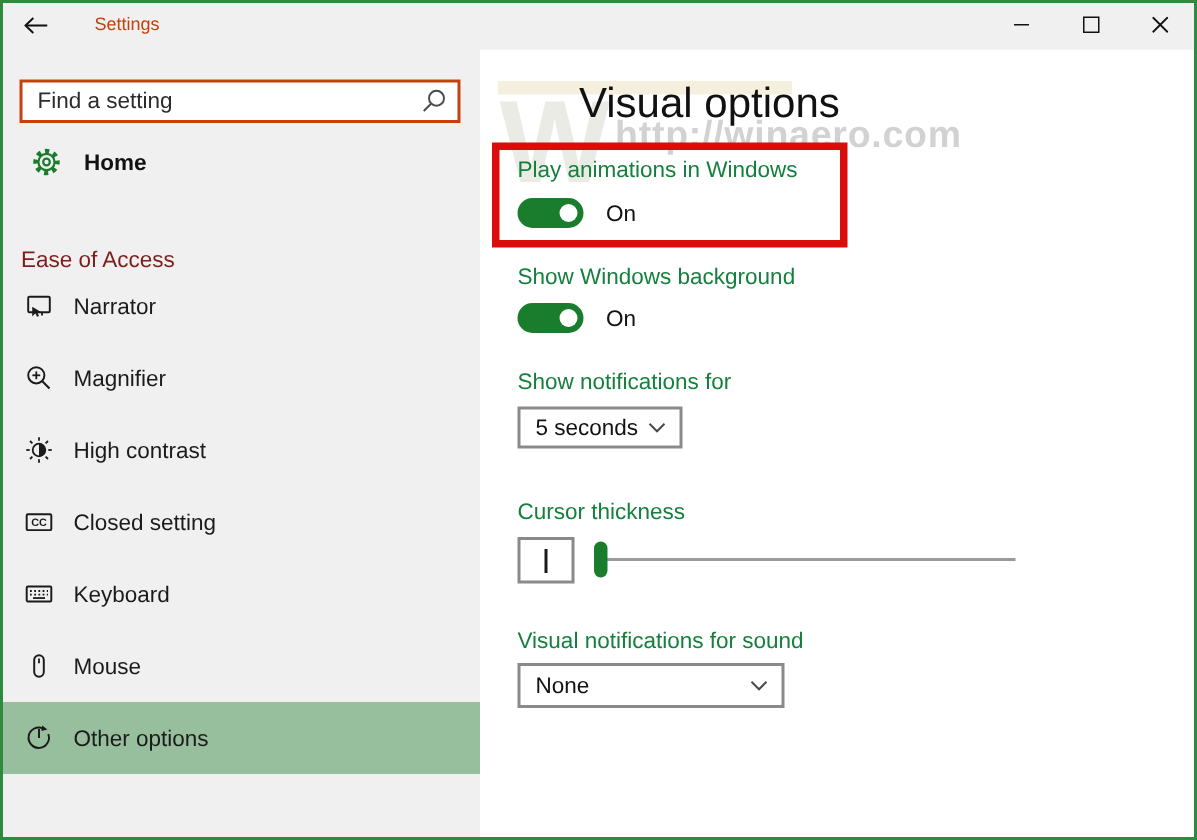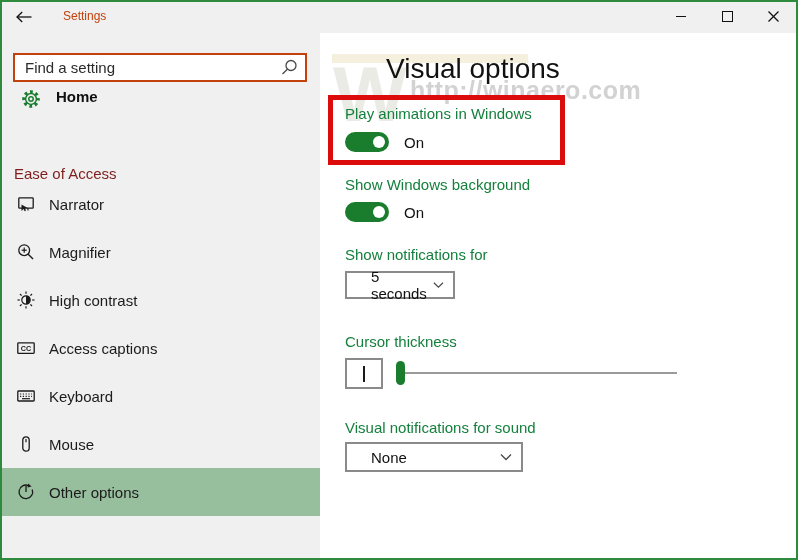--- a/index.html
+++ b/index.html
@@ -17,21 +17,21 @@
   .max-glyph{width:9px;height:9px;border:1px solid #111;}
 
   
   .sidebar{position:absolute;left:0;top:33px;width:320px;bottom:0;background:#f0f0f0;}
   .search-box{position:absolute;left:13px;top:20px;width:294px;height:29px;background:#fff;
               border:2px solid #c2410c;box-sizing:border-box;display:flex;align-items:center;}
   .search-box input{flex:1;border:none;outline:none;background:transparent;font-size:15px;
                     padding:0 0 0 10px;color:#2b2b2b;font-family:inherit;}
   .search-box input::placeholder{color:#2b2b2b;opacity:1;}
   .search-icon{width:22px;height:22px;margin-right:5px;flex:0 0 auto;}
-  .home-row{position:absolute;left:0;top:55px;width:320px;height:40px;display:flex;
+  .home-row{position:absolute;left:0;top:55px;width:320px;height:40px;display:flex;align-items:center;
             padding-left:20px;box-sizing:border-box;gap:14px;cursor:pointer;}
   .home-label{font-size:15px;font-weight:700;color:#111;}
   .section-label{position:absolute;left:14px;top:132px;font-size:15px;color:#7f1d1d;}
   .nav-item{position:absolute;left:0;width:320px;height:48px;display:flex;align-items:center;
             padding-left:16px;box-sizing:border-box;gap:13px;cursor:pointer;}
   .nav-item .lbl{font-size:15px;color:#1b1b1b;}
   .nav-item.selected{background:#97be9d;}
   .nav-icon{width:20px;height:20px;flex:0 0 auto;}
 
   
@@ -43,22 +43,22 @@
           letter-spacing:.5px;z-index:1;user-select:none;}
   .page-heading{position:absolute;left:25px;top:20px;font-size:28px;font-weight:300;color:#111;z-index:2;margin-left:41px;}
   .highlight-rect{position:absolute;left:8px;top:62px;width:237px;height:70px;border:5px solid #dc0c0c;
                   box-sizing:border-box;z-index:6;pointer-events:none;}
   .setting-label{position:absolute;left:25px;font-size:15px;color:#15803d;z-index:2;}
   .toggle{position:absolute;left:25px;width:44px;height:20px;border-radius:10px;background:#1a7d2e;
           cursor:pointer;z-index:2;}
   .toggle .knob{position:absolute;left:28px;top:4px;width:12px;height:12px;border-radius:50%;background:#fff;}
   .toggle-state{position:absolute;left:84px;font-size:15px;color:#111;z-index:2;}
   .dropdown{position:absolute;left:25px;border:2px solid #8a8a8a;box-sizing:border-box;background:#fff;
-            display:flex;align-items:center;justify-content:space-between;padding:0 9px 0 24px;
-            font-size:15px;color:#111;cursor:pointer;z-index:2;}
+            display:flex;align-items:center;justify-content:space-between;padding:0 9px 0 10px;
+            font-size:15px;color:#111;cursor:pointer;z-index:2;text-align:right;}
   .cursor-preview{position:absolute;left:25px;top:325px;width:38px;height:31px;border:2px solid #8a8a8a;
                   box-sizing:border-box;background:#fff;z-index:2;}
   .cursor-bar{position:absolute;left:16px;top:6px;width:2px;height:16px;background:#1a1a1a;}
   .slider-track{position:absolute;left:77px;top:339px;width:280px;height:2px;background:#9a9a9a;z-index:2;cursor:pointer;}
   .slider-thumb{position:absolute;left:76px;top:328px;width:9px;height:24px;border-radius:4.5px;
                 background:#1a7d2e;z-index:3;cursor:pointer;}
 </style>
 </head>
 <body>
 
@@ -144,21 +144,21 @@
         </g>
       </svg>
       <span class="lbl">High contrast</span>
     </div>
 
     <div class="nav-item" style="top:291px">
       <svg class="nav-icon" viewBox="0 0 20 20">
         <rect x="1.8" y="4.8" width="16.4" height="10.6" rx="0.8" fill="none" stroke="#1b1b1b" stroke-width="1.3"></rect>
         <text x="10" y="12.8" text-anchor="middle" font-size="7.2" font-weight="bold" font-family="Liberation Sans, sans-serif" fill="#1b1b1b">CC</text>
       </svg>
-      <span class="lbl">Access captions</span>
+      <span class="lbl">Closed setting</span>
     </div>
 
     <div class="nav-item" style="top:339px">
       <svg class="nav-icon" viewBox="0 0 20 20">
         <rect x="1.8" y="5" width="16.4" height="10" rx="0.8" fill="none" stroke="#1b1b1b" stroke-width="1.3"></rect>
         <line x1="4" y1="8" x2="16" y2="8" stroke="#1b1b1b" stroke-width="1.2" stroke-dasharray="1.2 1.6"></line>
         <line x1="4" y1="10.4" x2="16" y2="10.4" stroke="#1b1b1b" stroke-width="1.2" stroke-dasharray="1.2 1.6"></line>
         <line x1="6" y1="12.7" x2="14" y2="12.7" stroke="#1b1b1b" stroke-width="1.2"></line>
       </svg>
       <span class="lbl">Keyboard</span>

